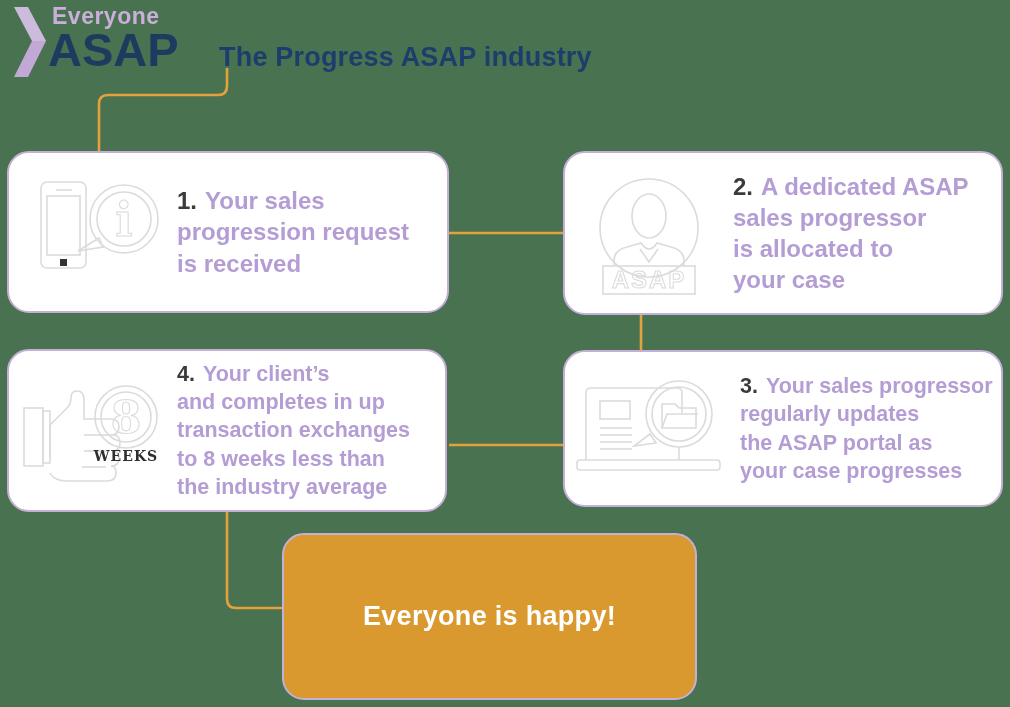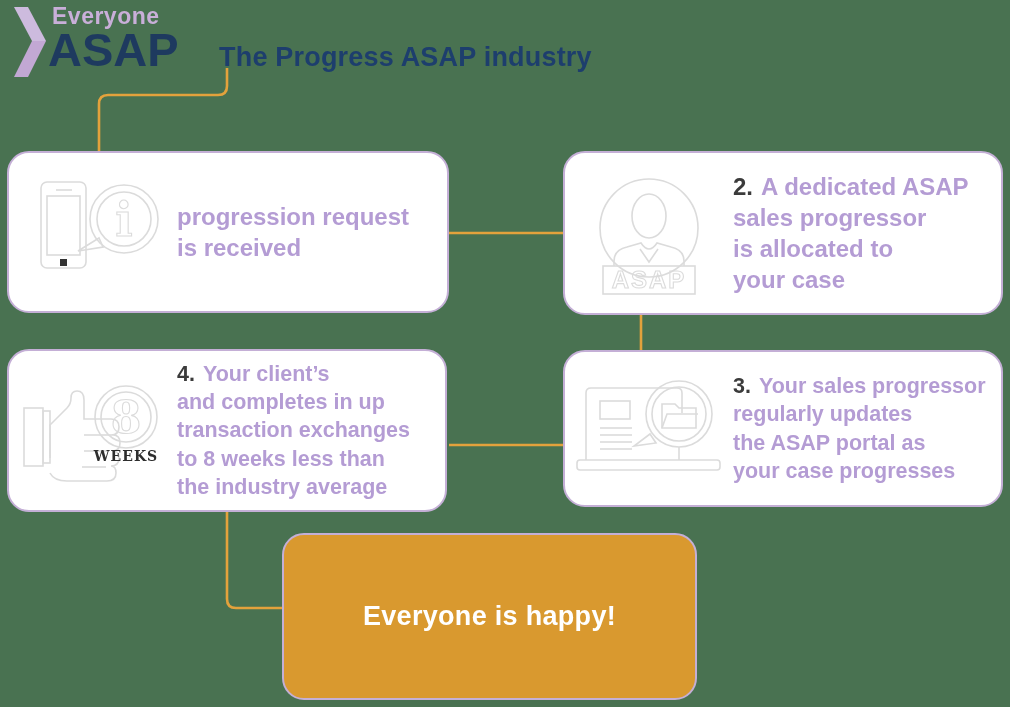--- a/index.html
+++ b/index.html
@@ -33,21 +33,21 @@
   .connectors { position:absolute; left:0; top:0; width:1010px; height:707px; pointer-events:none; }
   .connectors path { stroke:#E3A23C; stroke-width:2.6; fill:none; }
   
   .card {
     position:absolute; background:#ffffff;
     border:2px solid #C4AFD6; border-radius:22px;
     display:flex; align-items:center;
   }
   .card-1 { left:7px;   top:151px; width:442px; height:162px; }
   .card-2 { left:563px; top:151px; width:440px; height:164px; }
-  .card-3 { left:563px; top:350px; width:440px; height:157px; }
+  .card-3 { left:563px; top:350px; width:440px; height:157px;gap:7px; }
   .card-4 { left:7px;   top:349px; width:440px; height:163px; }
   .icon-zone { width:168px; display:flex; justify-content:center; align-items:center; flex:none; }
   .text-zone { flex:1; padding-right:6px; }
   .line { white-space:nowrap; font-weight:bold; color:#B49CD4; font-size:24px; line-height:1.3; }
   .card-3 .line, .card-4 .line { font-size:21.5px; line-height:1.32; }
   .num { color:#3B3B3B; font-weight:600; margin-right:8px; }
   
   .ic { stroke:#DBDBDB; fill:none; stroke-width:1.6; }
   .ic-text { fill:none; stroke:#DBDBDB; stroke-width:1.1; }
   .ic-dark { fill:#333333; stroke:none; }
@@ -96,20 +96,21 @@
         <line class="ic" x1="29" y1="14" x2="45" y2="14"></line>
         <rect class="ic" x="20" y="20" width="33" height="59"></rect>
         <rect class="ic-dark" x="33" y="83" width="7" height="7"></rect>
         <polygon class="ic" points="72,62 51,75 76,71"></polygon>
         <circle class="ic" cx="97" cy="43" r="34"></circle>
         <circle class="ic" cx="97" cy="43" r="27"></circle>
         <text class="ic-text" x="97" y="60" text-anchor="middle" font-family="DejaVu Serif, serif" font-weight="bold" font-size="46">i</text>
       </svg>
     </div>
     <div class="text-zone">
+      <div class="line"><span class="num">1.</span><span>Your sales</span></div>
       <div class="line">progression request</div>
       <div class="line">is received</div>
     </div>
   </div>
 
   <div class="card card-2">
     <div class="icon-zone">
       <svg width="132" height="126" viewBox="0 0 132 126">
         <circle class="ic" cx="66" cy="58" r="49"></circle>
         <ellipse class="ic" cx="66" cy="46" rx="17" ry="22"></ellipse>

